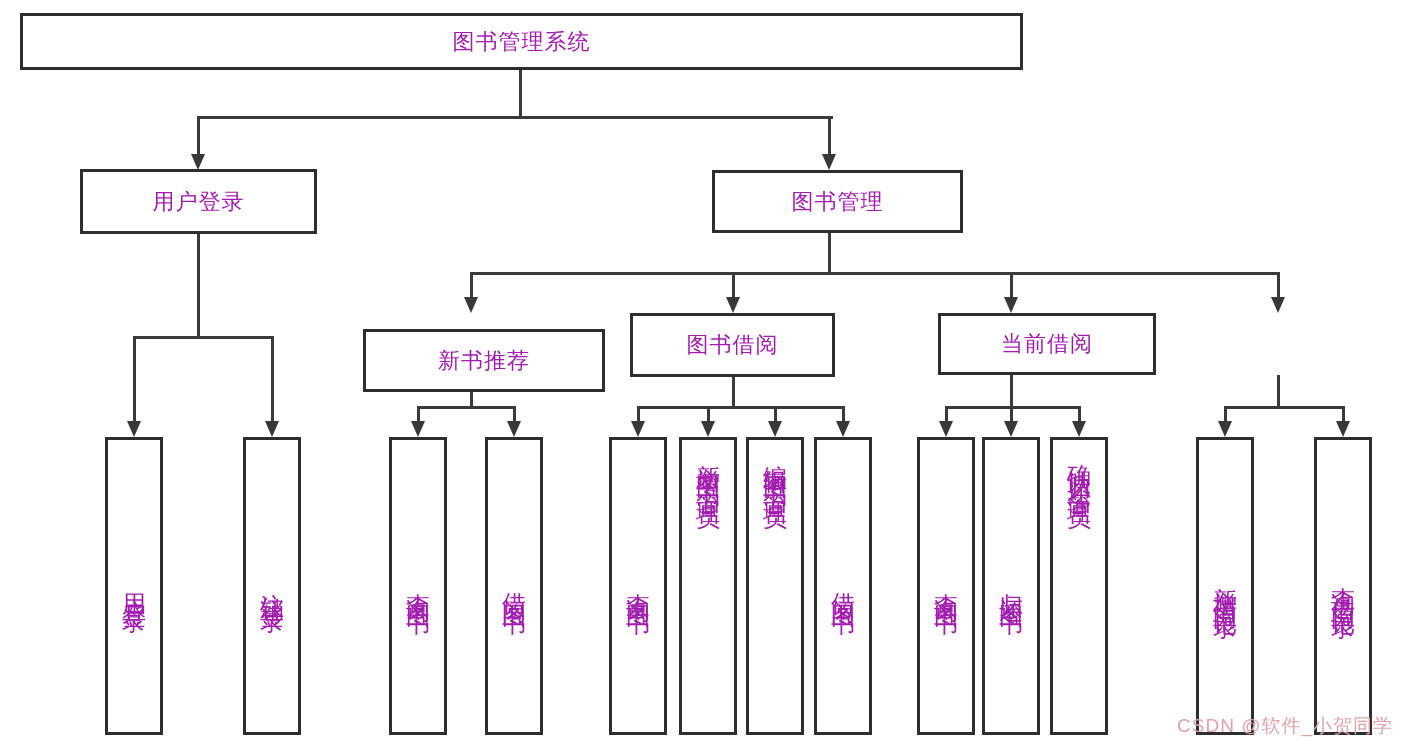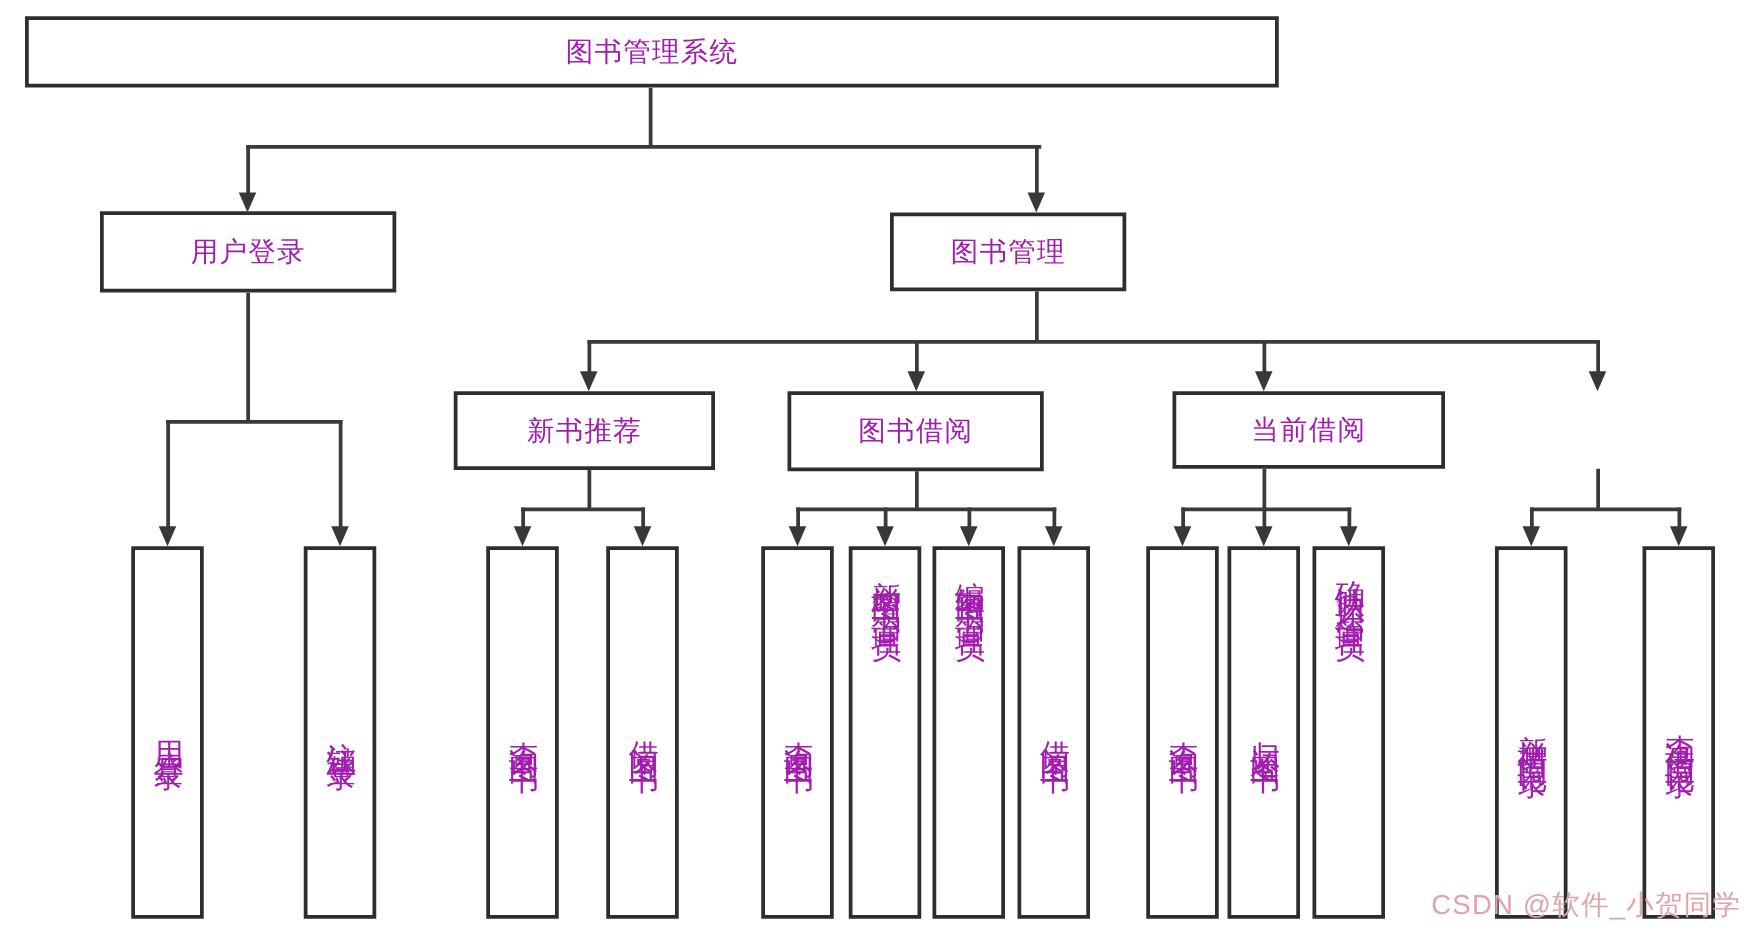--- a/index.html
+++ b/index.html
@@ -36,21 +36,21 @@
     position: absolute;
     width: 0; height: 0;
     border-left: 7px solid transparent;
     border-right: 7px solid transparent;
     border-top: 16px solid #383838;
   }
   .watermark {
     position: absolute;
     right: 12px;
     bottom: 8px;
-    font-size: 22px;
+    font-size: 19px;
     color: #dfa3a9;
     letter-spacing: 1px;
     z-index: 5;
   }
 </style>
 </head>
 <body>
 
 <div id="canvas">
 
@@ -114,25 +114,25 @@
   <div class="arrow-down" style="left:1336px; top:421px;"></div>
 
   <div class="box hbox" style="left:20px; top:13px; width:1003px; height:57px;">
     <span>图书管理系统</span>
   </div>
 
   <div class="box hbox" style="left:80px; top:169px; width:237px; height:65px;">
     <span>用户登录</span>
   </div>
 
-  <div class="box hbox" style="left:712px; top:170px; width:189px; height:63px;">
+  <div class="box hbox" style="left:712px; top:170px; width:251px; height:63px;">
     <span>图书管理</span>
   </div>
 
-  <div class="box hbox" style="left:363px; top:313px; width:209px; height:63px;">
+  <div class="box hbox" style="left:363px; top:329px; width:242px; height:63px;">
     <span>新书推荐</span>
   </div>
 
   <div class="box hbox" style="left:630px; top:313px; width:205px; height:64px;">
     <span>图书借阅</span>
   </div>
 
   <div class="box hbox" style="left:902px; top:313px; width:218px; height:62px;margin-left:36px;">
     <span>当前借阅</span>
   </div>

